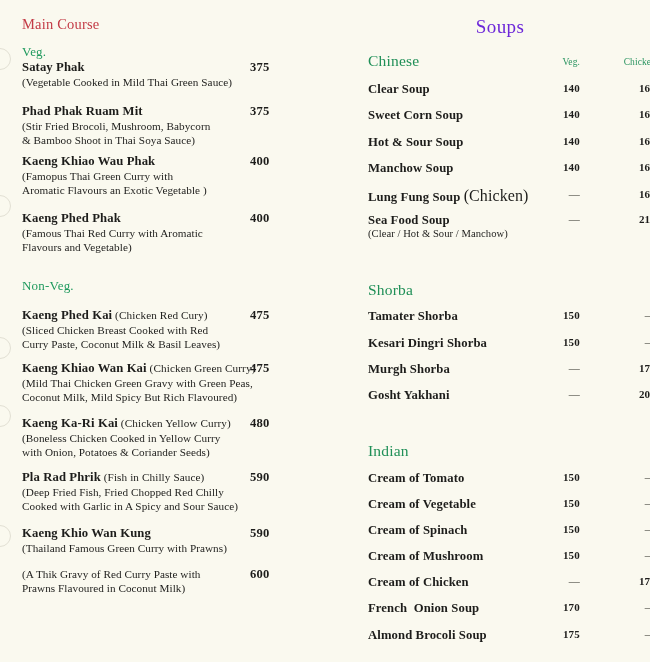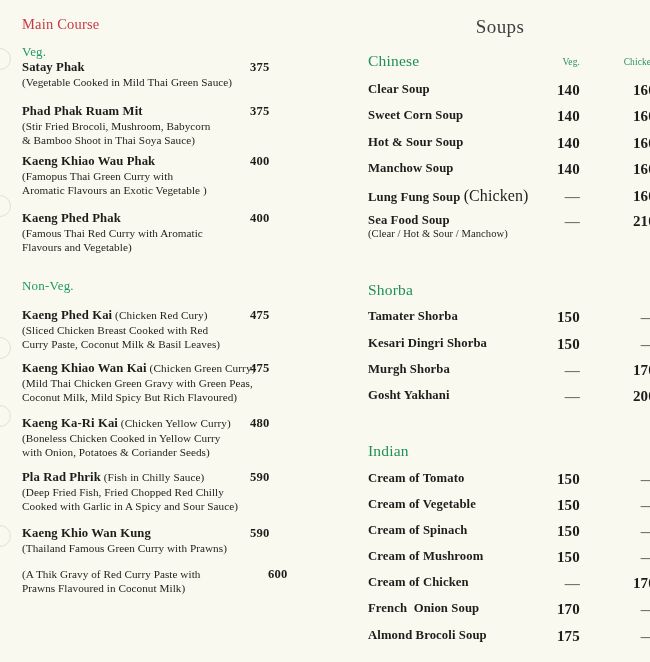--- a/index.html
+++ b/index.html
@@ -53,21 +53,21 @@
     color: #c33b46;
     letter-spacing: .2px;
   }
   .soups-title {
     position: absolute;
     left: 0;
     top: 16px;
     width: 300px;
     text-align: center;
     font-size: 19px;
-    color: #404040;
+    color: #6d28d9;
     letter-spacing: .4px;
   }
   .grp {
     position: absolute;
     left: 22px;
     font-size: 13px;
     color: #1f9a5e;
     letter-spacing: .2px;
   }
   .grp-r {
@@ -140,21 +140,21 @@
     top: 14px;
     font-size: 10.6px;
     line-height: 13px;
     letter-spacing: .05px;
   }
   .srow .p1, .srow .p2 {
     position: absolute;
     top: 0;
     width: 42px;
     text-align: right;
-    font-size: 15px;
+    font-size: 11px;
     font-weight: bold;
     letter-spacing: .2px;
   }
   .srow .p1 { left: 170px; }
   .srow .p2 { left: 246px; }
   .dash { font-weight: normal; color: #6a6a62; }
 </style>
 </head>
 <body>
 
@@ -214,21 +214,21 @@
         </div>
         <div class="price" style="top: 470px; left: 250px;">590</div>
         <div class="item" style="top: 526px;">
           <div class="nm">Kaeng Khio Wan Kung</div>
           <div class="desc">(Thailand Famous Green Curry with Prawns)</div>
         </div>
         <div class="price" style="top: 526px; left: 250px;">590</div>
         <div class="item" style="top: 567px;">
           <div class="desc">(A Thik Gravy of Red Curry Paste with<br>Prawns Flavoured in Coconut Milk)</div>
         </div>
-        <div class="price" style="top: 567px; left: 268px;">600</div>
+        <div class="price" style="top: 567px; left: 250px;">600</div>
       </div>
   </div>
 
   <div class="col-right">
     <div class="soups-title">Soups</div>
     <div id="right-body">
         <div class="grp-r" style="top: 52px;">Chinese</div>
         <div class="colhdr" style="top: 57px; left: 188px; width: 42px;">Veg.</div>
         <div class="colhdr" style="top: 57px; left: 264px; width: 42px;">Chicken</div>
         <div class="srow" style="top: 82px;">

